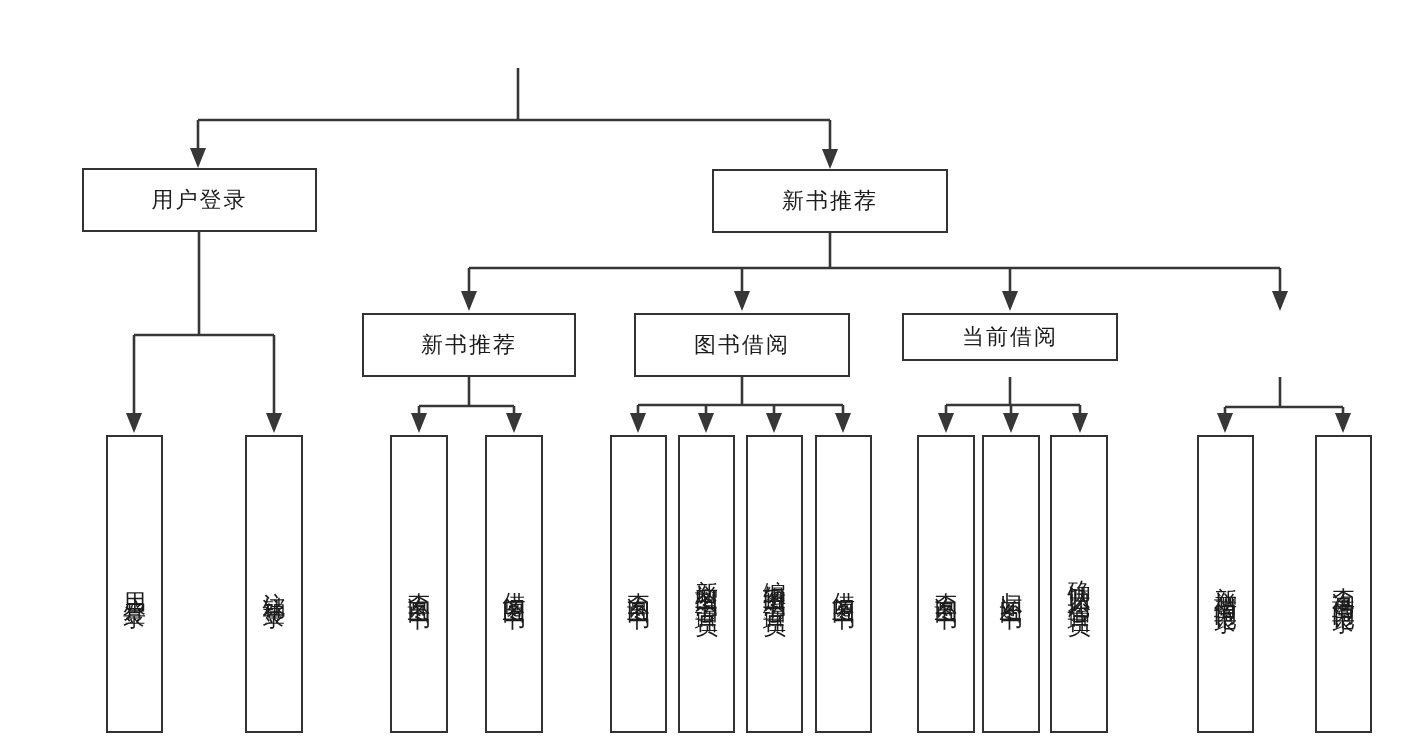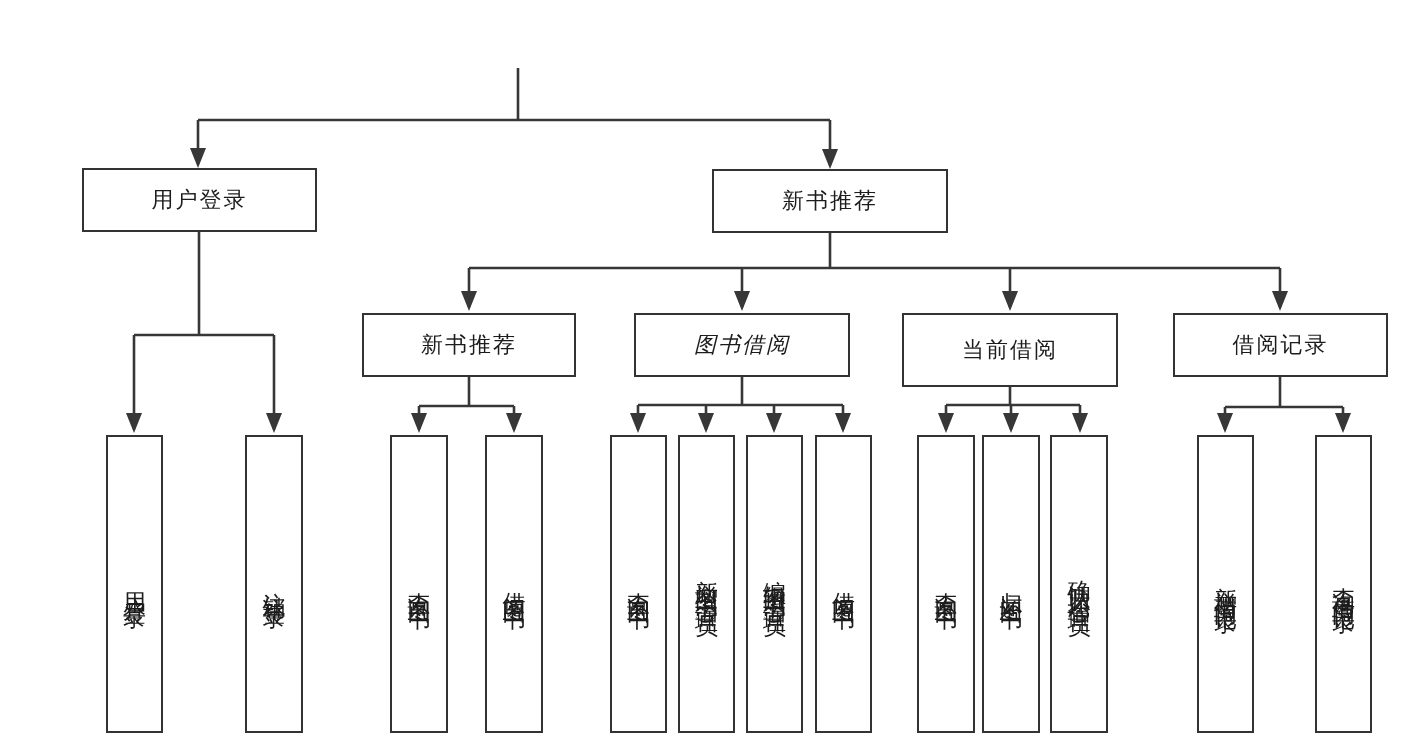--- a/index.html
+++ b/index.html
@@ -110,23 +110,22 @@
       <path d="M1225,407 V429" marker-end="url(#arrow)"></path>
       <path d="M1343,407 V429" marker-end="url(#arrow)"></path>
     </g>
   </svg>
 
 
   <div class="box h-box" style="left:82px; top:168px; width:235px; height:64px;">用户登录</div>
   <div class="box h-box" style="left:712px; top:169px; width:236px; height:64px;">新书推荐</div>
 
   <div class="box h-box" style="left:362px; top:313px; width:214px; height:64px;">新书推荐</div>
-  <div class="box h-box" style="left:634px; top:313px; width:216px; height:64px;font-style:italic;">图书借阅</div>
-  <div class="box h-box" style="left:902px; top:313px; width:216px; height:74px;">当前借阅</div>
-  <div class="box h-box" style="left:1173px; top:313px; width:215px; height:64px;">借阅记录</div>
+  <div class="box h-box" style="left:634px; top:313px; width:216px; height:64px;">图书借阅</div>
+  <div class="box h-box" style="left:902px; top:313px; width:216px; height:48px;">当前借阅</div>
 
   <div class="box v-box" style="left:106px; top:435px; width:57px; height:298px;">
     <span>用户登录</span>
   </div>
   <div class="box v-box" style="left:245px; top:435px; width:58px; height:298px;">
     <span>注销登录</span>
   </div>
 
   <div class="box v-box" style="left:390px; top:435px; width:58px; height:298px;">
     <span>查询图书</span>

